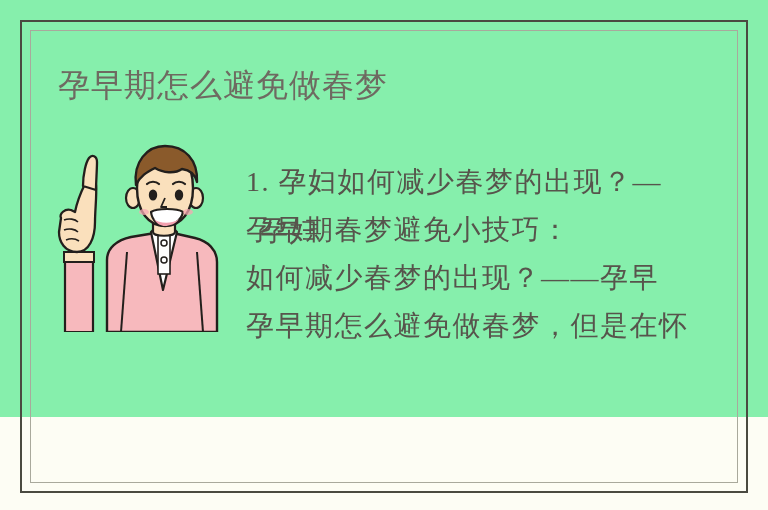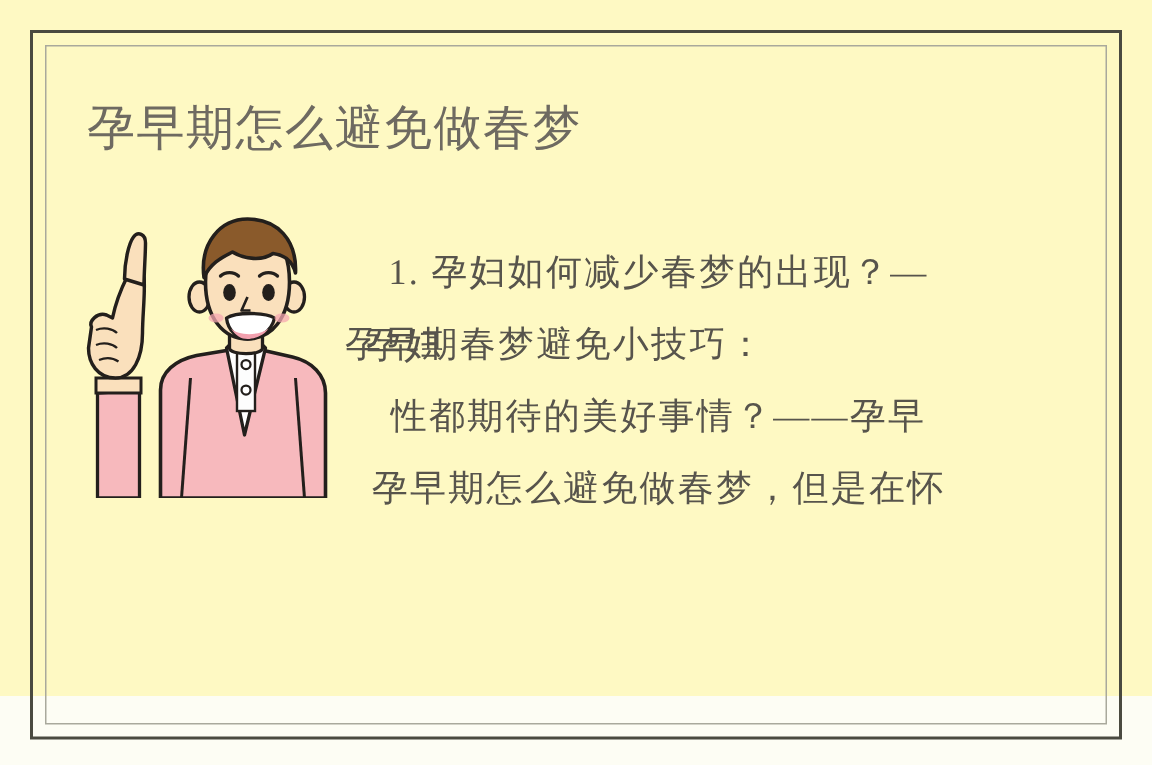--- a/index.html
+++ b/index.html
@@ -10,22 +10,22 @@
     width: 768px;
     height: 510px;
     background: #fdfdf4;
     font-family: "Liberation Sans", sans-serif;
     overflow: hidden;
   }
 
   #page {
     position: relative;
     width: 768px;
-    height: 464px;
-    background: #fef9c3;
+    height: 417px;
+    background: #86efac;
     box-sizing: border-box;
   }
 
   
   .frame-outer {
     position: absolute;
     left: 20px;
     top: 20px;
     width: 728px;
     height: 473px;
@@ -64,29 +64,28 @@
     height: 192px;
     overflow: hidden;
   }
   .illustration svg {
     display: block;
   }
 
   
   .article-text {
     position: absolute;
-    left: 230px;
+    left: 246px;
     top: 158px;
     width: 418px;
     font-family: "Liberation Serif", serif;
-    font-size: 24px;
+    font-size: 28px;
     line-height: 48px;
     color: #57544c;
     letter-spacing: 1.5px;
-    text-align: center;
   }
   .article-line {
     position: relative;
     height: 48px;
     white-space: nowrap;
   }
   
   .overprint {
     position: absolute;
     left: 0;
@@ -193,17 +192,17 @@
       </g>
     </svg>
   </div>
 
   <div class="article-text">
     <div class="article-line">1. 孕妇如何减少春梦的出现？—</div>
     <div class="article-line">
       <span class="overprint">孕早期春梦避免小技巧：</span>
       <span class="overprint-shift">孕妇</span>
     </div>
-    <div class="article-line">性都期待的美好事情？——孕早</div>
+    <div class="article-line">如何减少春梦的出现？——孕早</div>
     <div class="article-line">孕早期怎么避免做春梦，但是在怀</div>
   </div>
 
 </div>
 
 </body></html>

